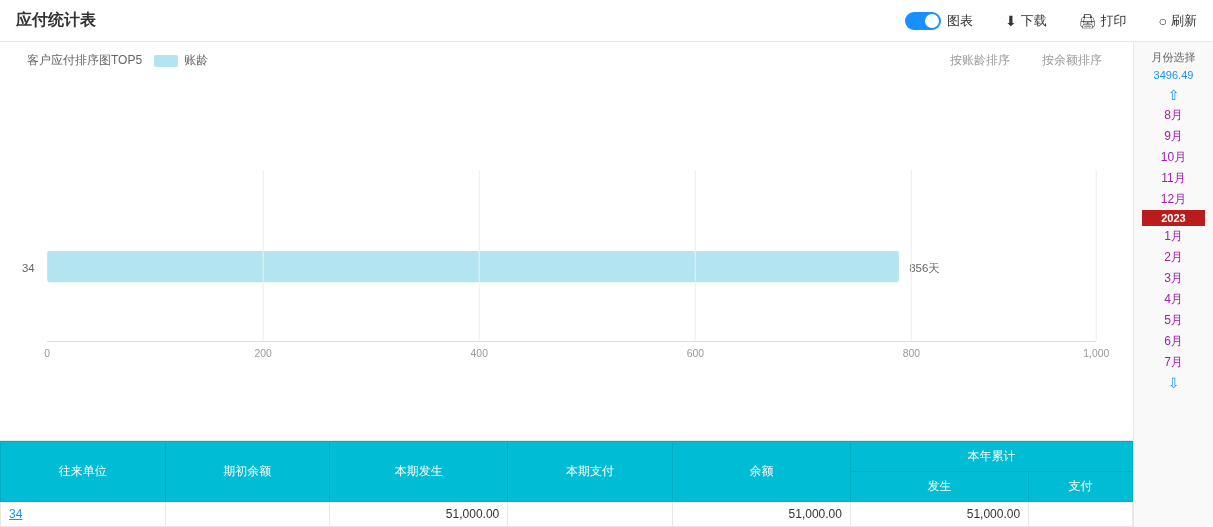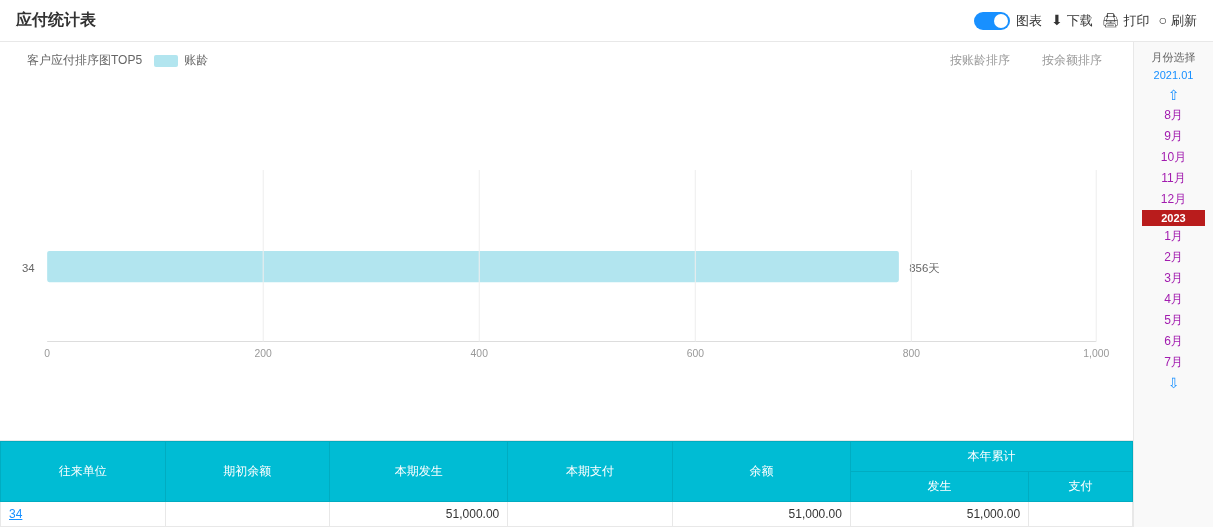--- a/index.html
+++ b/index.html
@@ -1,23 +1,23 @@
 <!DOCTYPE html>
 <html><head>
   <meta charset="utf-8">
   <style>
     * { box-sizing: border-box; margin: 0; padding: 0; }
     body { font-family: 'Microsoft YaHei', Arial, sans-serif; font-size: 12px; background: #f5f5f5; color: #333; }
 
     .app-container { width: 1213px; height: 527px; display: flex; flex-direction: column; background: #fff; overflow: hidden; }
 
     
-    .header { display: flex; align-items: center; justify-content: space-between; padding: 8px 16px; background: #fff; border-bottom: 1px solid #e8e8e8; min-height: 42px; font-family: Liberation Serif, serif; }
+    .header { display: flex; align-items: center; justify-content: space-between; padding: 8px 16px; background: #fff; border-bottom: 1px solid #e8e8e8; min-height: 42px; }
     .header-title { font-size: 16px; font-weight: bold; color: #333; }
-    .header-actions { display: flex; align-items: center; gap: 9px; padding-left: 45px; }
+    .header-actions { display: flex; align-items: center; gap: 32px; padding-left: 45px; }
     .toggle-wrap { display: flex; align-items: center; gap: 6px; }
     .toggle { width: 36px; height: 18px; background: #1890ff; border-radius: 9px; position: relative; cursor: pointer; }
     .toggle::after { content: ''; position: absolute; width: 14px; height: 14px; background: #fff; border-radius: 50%; top: 2px; right: 2px; }
     .toggle-label { color: #333; font-size: 13px; }
     .action-btn { display: flex; align-items: center; gap: 4px; cursor: pointer; color: #333; font-size: 13px; }
     .action-icon { font-size: 14px; }
 
     
     .main-content { display: flex; flex: 1; overflow: hidden; }
 
@@ -152,21 +152,21 @@
               <td>51,000.00</td>
               <td></td>
             </tr>
           </tbody>
         </table>
       </div>
     </div>
 
     <div class="sidebar">
       <span class="sidebar-title">月份选择</span>
-      <span class="sidebar-year">2021.01</span>
+      <span class="sidebar-year">3496.49</span>
       <div class="sidebar-nav-btn">⇧</div>
       <span class="sidebar-month">8月</span>
       <span class="sidebar-month">9月</span>
       <span class="sidebar-month">10月</span>
       <span class="sidebar-month">11月</span>
       <span class="sidebar-month">12月</span>
       <span class="sidebar-month year-marker">2023</span>
       <span class="sidebar-month">1月</span>
       <span class="sidebar-month">2月</span>
       <span class="sidebar-month">3月</span>

